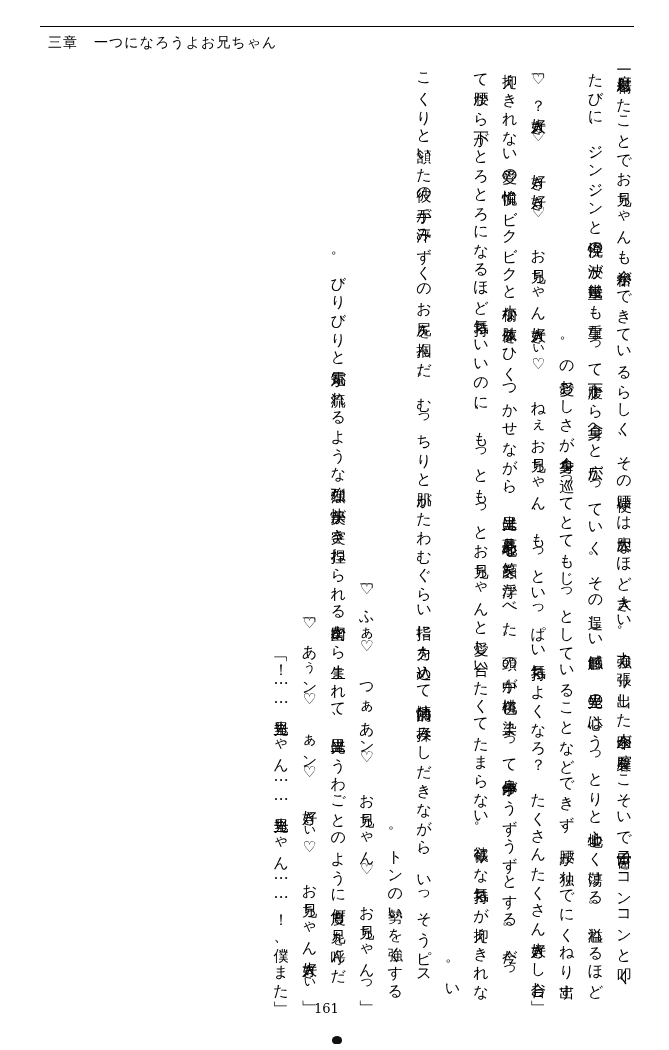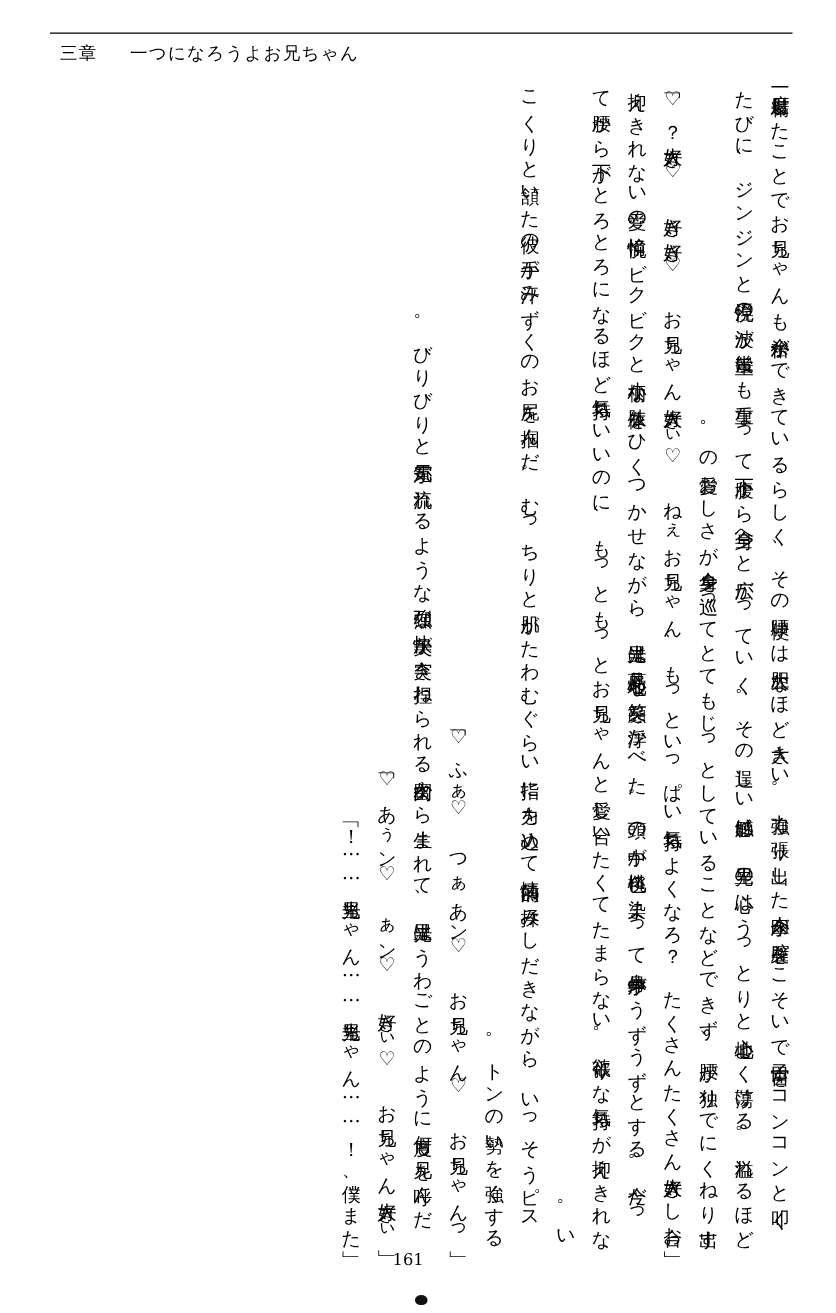--- a/index.html
+++ b/index.html
@@ -38,21 +38,21 @@
   .header {
     position: absolute;
     top: 34px;
     left: 48px;
     font-size: 14px;
     letter-spacing: 1px;
     white-space: nowrap;
     font-family: "DejaVu Serif", "Liberation Serif", serif;
   }
   .header .chapter-num {
-    margin-right: 26px;
+    margin-right: 16px;
   }
 
   
   .body-area {
     position: absolute;
     top: 62px;
     left: 30px;
     width: 608px;
     height: 930px;
     direction: rtl;

